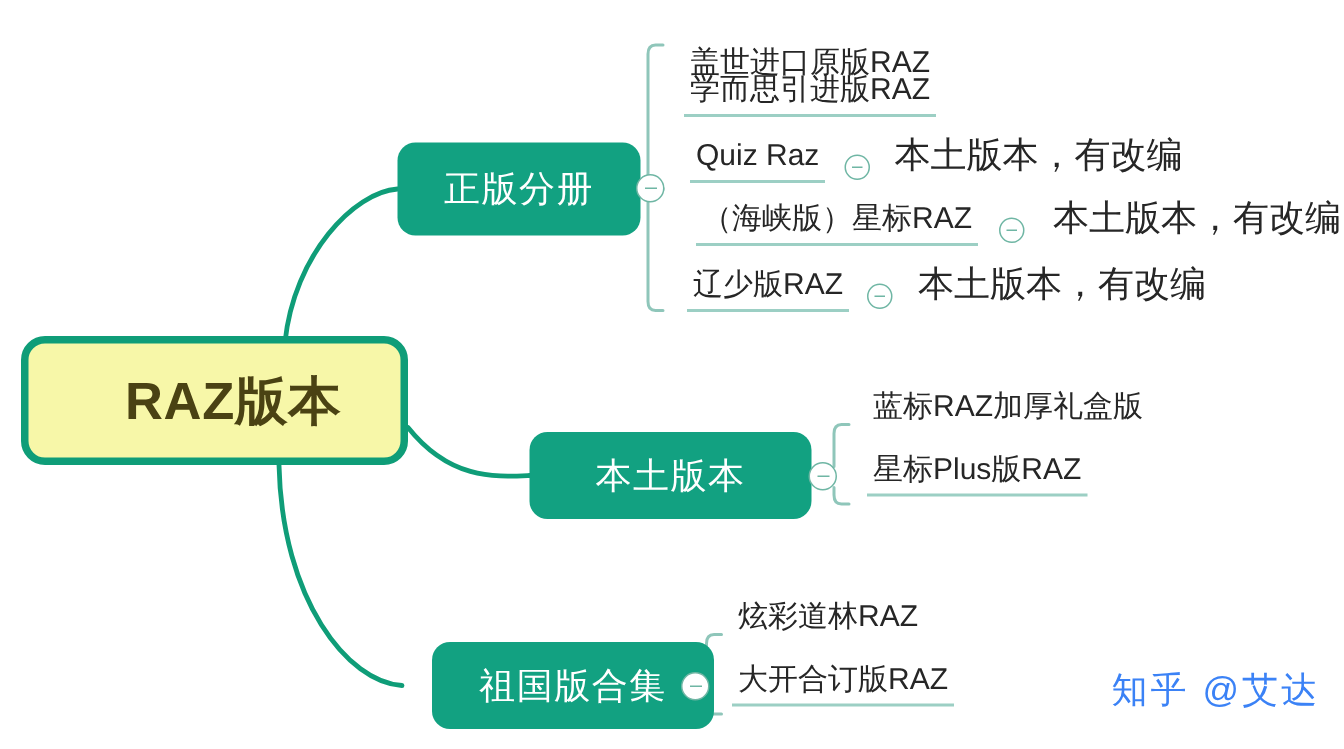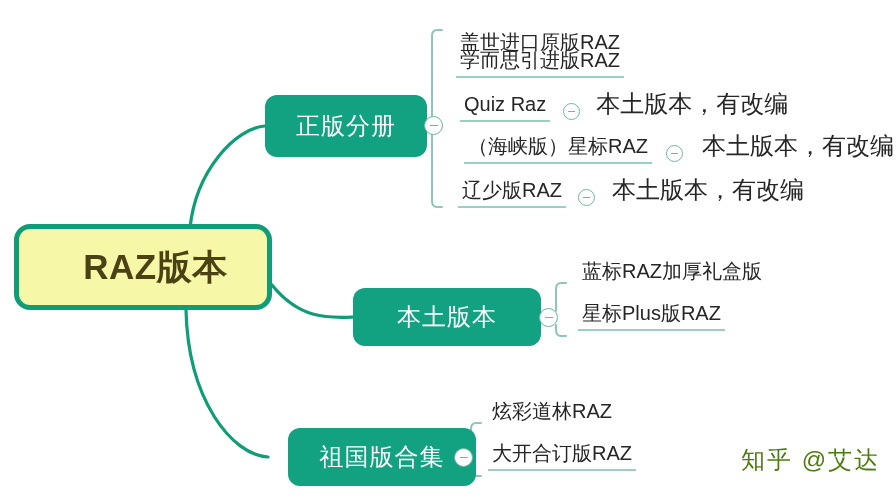--- a/index.html
+++ b/index.html
@@ -141,21 +141,21 @@
     padding: 0 2px 6px 2px;
     white-space: nowrap;
   }
 
   
   .watermark {
     position: absolute;
     right: 16px;
     bottom: 23px;
     font-size: 24px;
-    color: #4d7c0f;
+    color: #3b82f6;
     letter-spacing: 2px;
     white-space: nowrap;
     z-index: 9;
     user-select: none;
   }
 </style>
 </head>
 <body>
 
 <div id="canvas">

